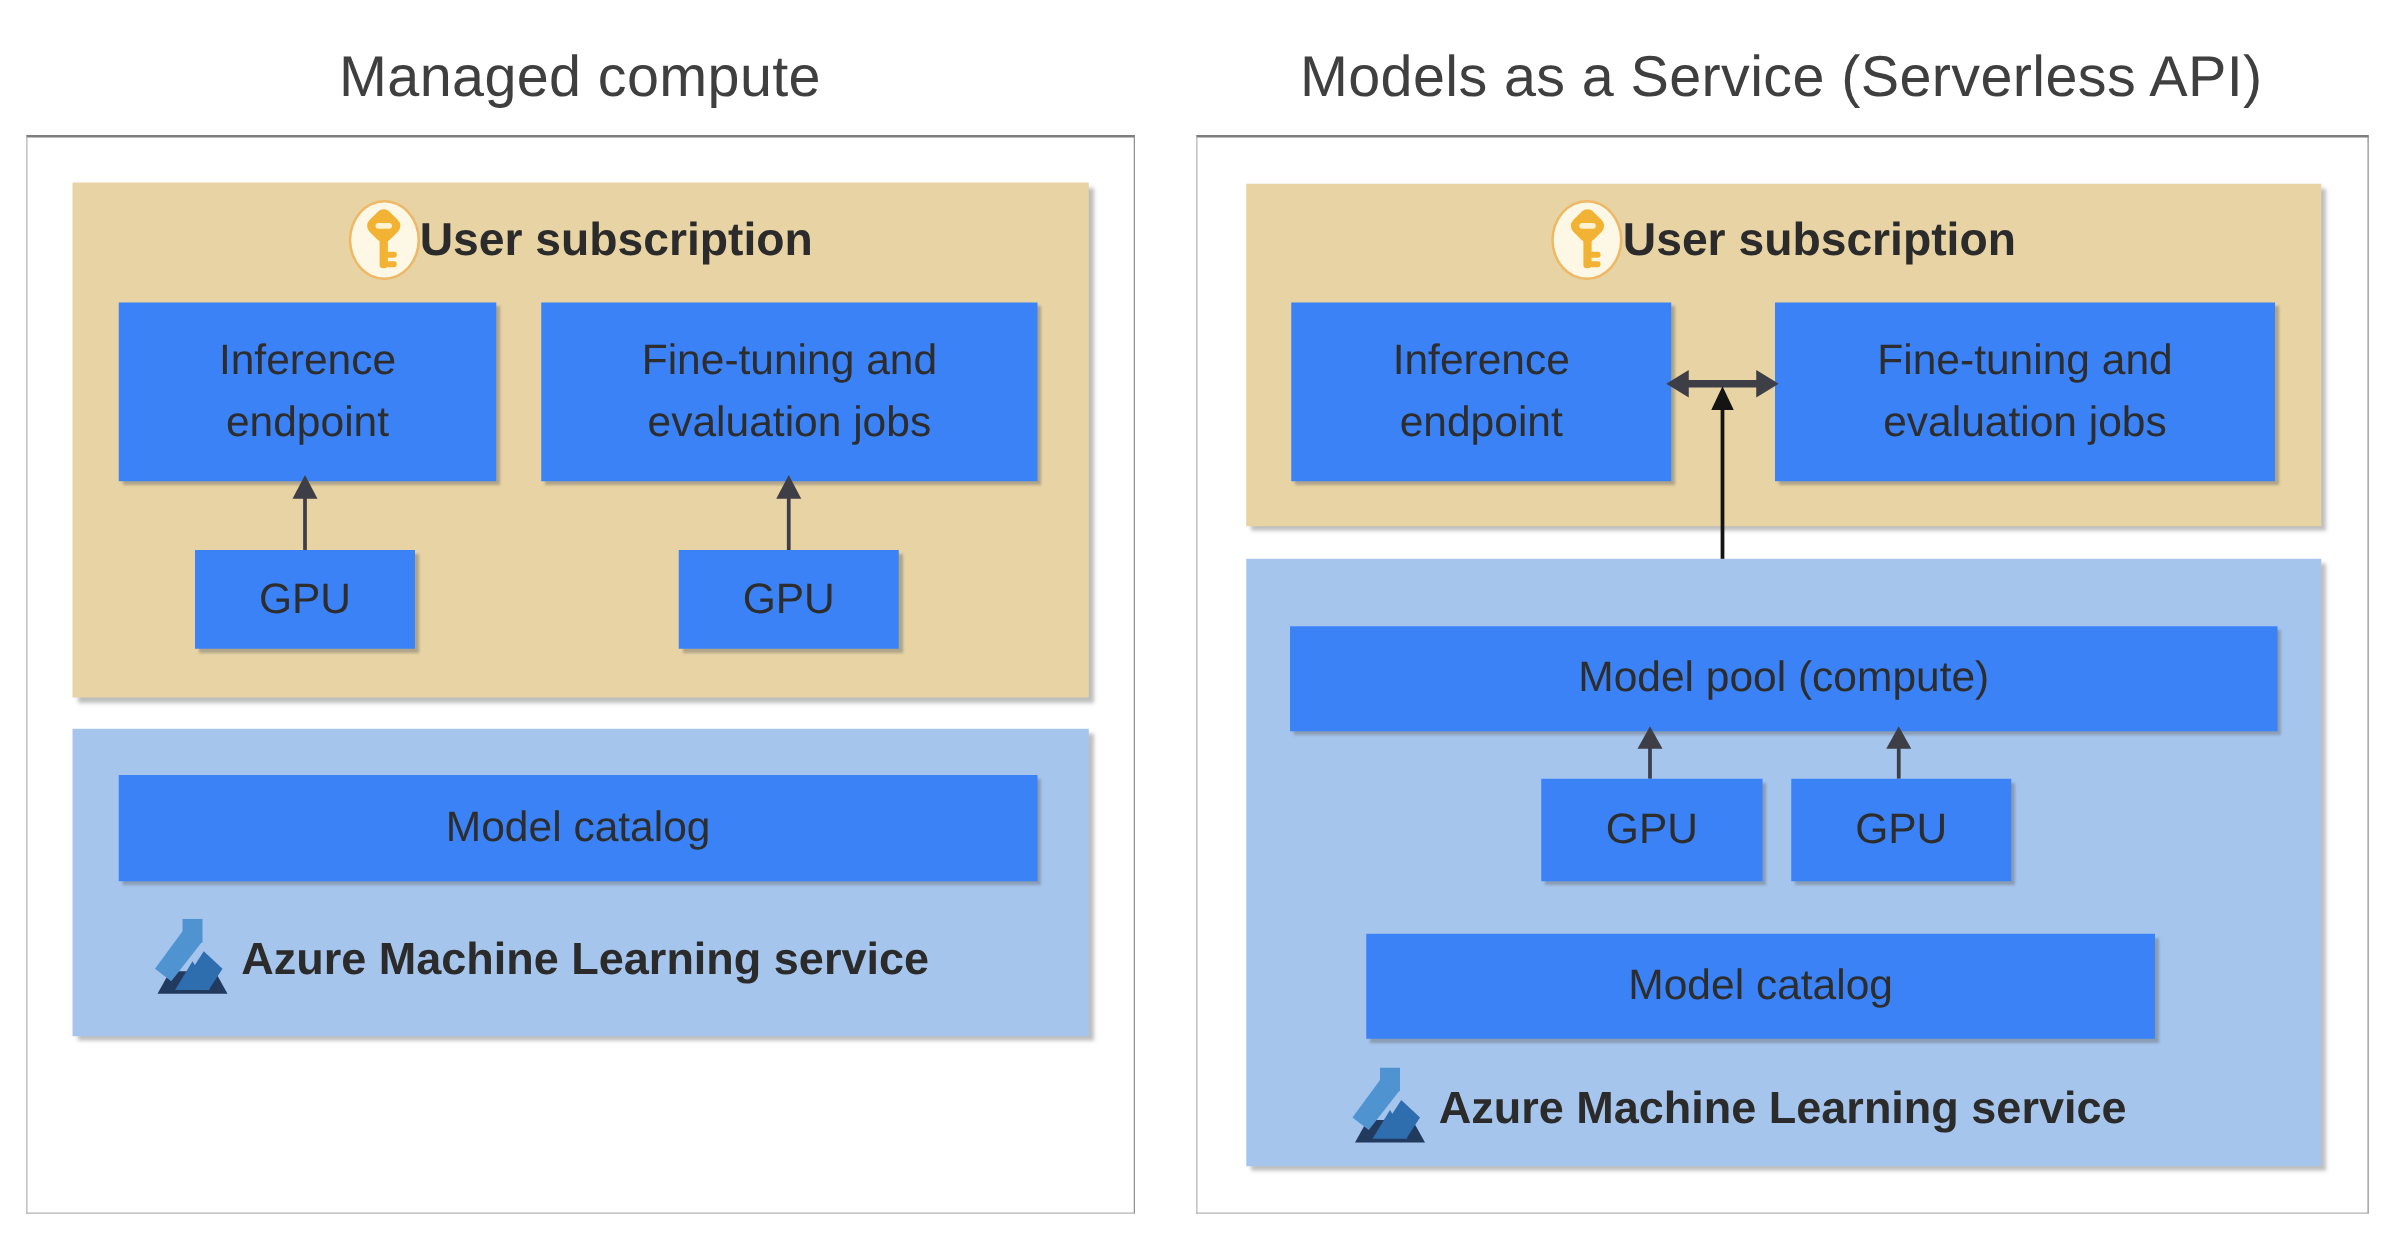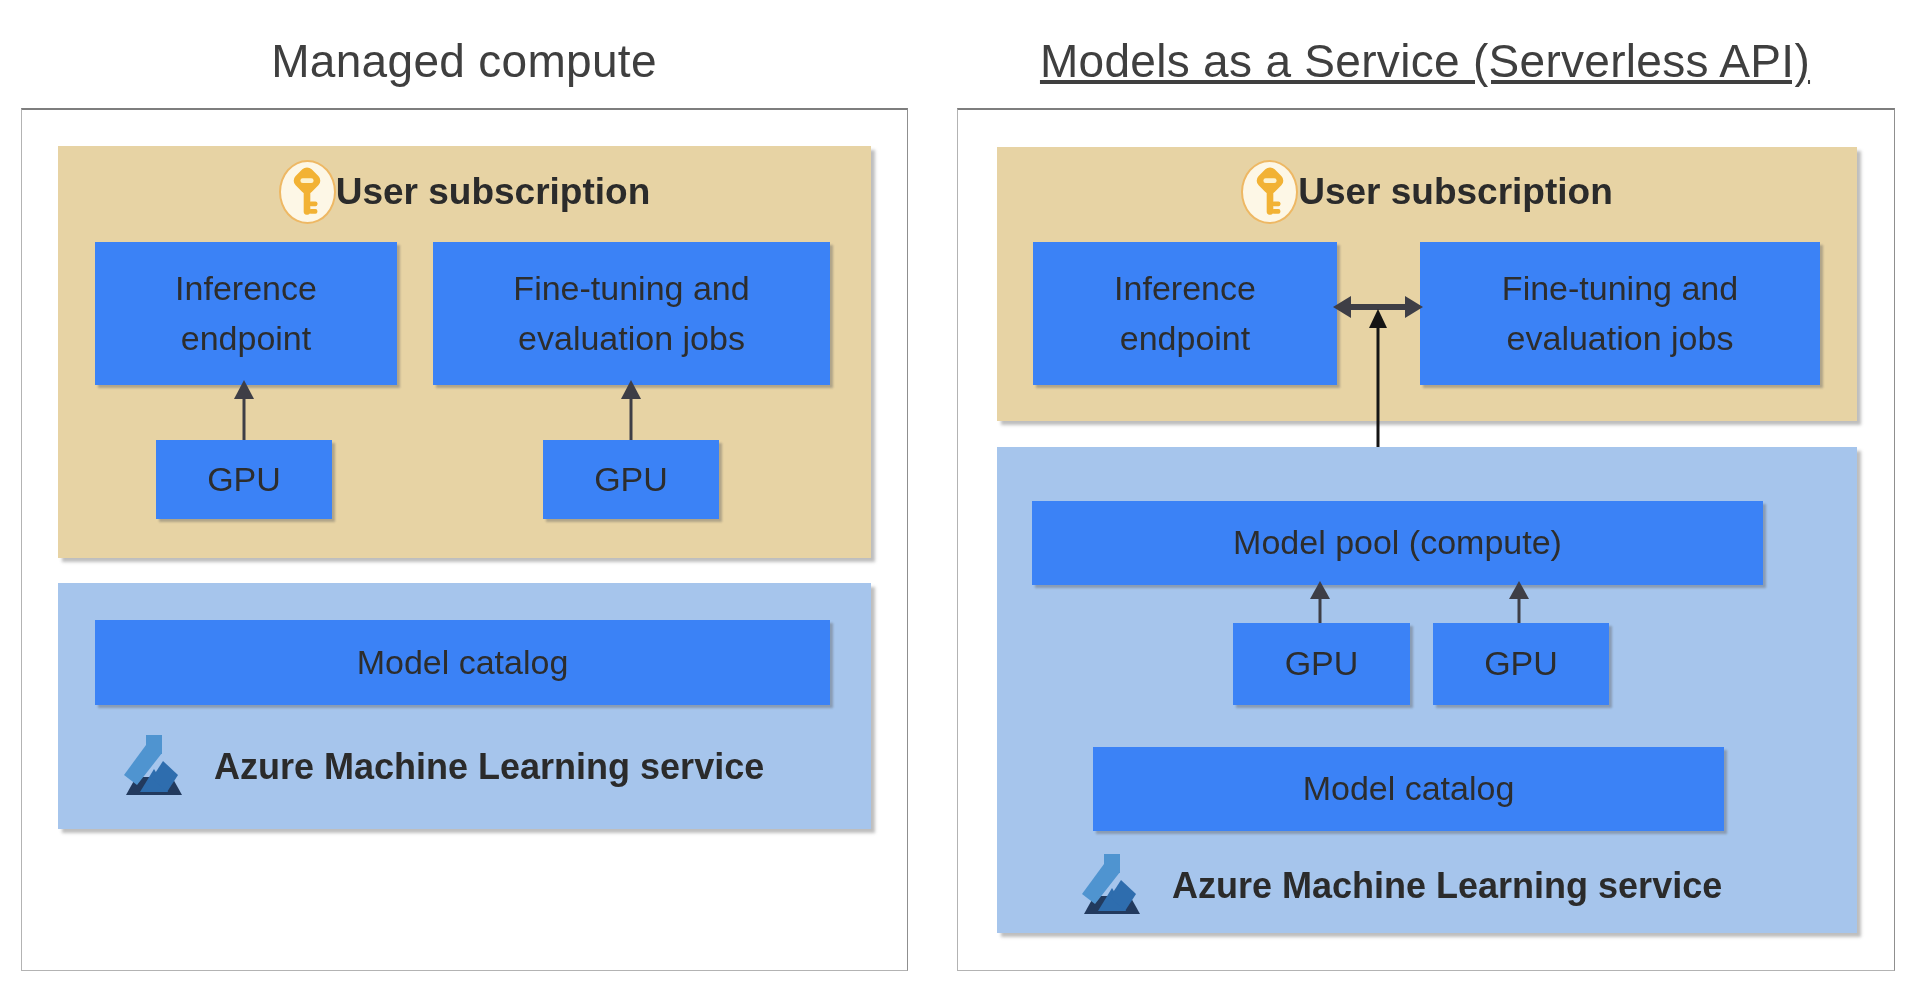--- a/index.html
+++ b/index.html
@@ -17,21 +17,21 @@
   .group{position:absolute;box-shadow:4px 4px 3px rgba(110,110,110,.45);}
   .tan{background:var(--tan);}
   .blue{background:var(--blue);}
   .group-header{position:absolute;display:flex;align-items:center;justify-content:center;}
   .group-header .hdr-label{font-size:37px;font-weight:bold;color:#2b2b2b;white-space:nowrap;}
   .ellipse{width:57px;height:64px;background:var(--ellipse-fill);border:2px solid var(--ellipse-border);
            border-radius:50%;display:flex;align-items:center;justify-content:center;flex:0 0 auto;box-sizing:border-box;}
   .node{position:absolute;background:#3b82f6;box-shadow:3px 3px 2px rgba(95,95,95,.4);
         display:flex;align-items:center;justify-content:center;text-align:center;
         font-size:34px;line-height:1.45;color:var(--text);box-sizing:border-box;}
-  .aml-row{position:absolute;display:flex;align-items:center;gap:28px;}
+  .aml-row{position:absolute;display:flex;align-items:center;gap:7px;}
   .aml-row .aml-label{font-size:36px;font-weight:bold;color:#2b2b2b;white-space:nowrap;}
   svg{display:block;}
   .ln-gray{stroke:var(--arrow-gray);stroke-width:3;}
   .ln-gray-thick{stroke:var(--arrow-gray);stroke-width:6;}
   .ln-black{stroke:var(--arrow-black);stroke-width:3;}
   .hd-gray{fill:var(--arrow-gray);}
   .hd-black{fill:var(--arrow-black);}
 </style>
 </head>
 <body>
@@ -81,21 +81,21 @@
     <svg width="64" height="64" viewBox="0 0 64 64">
       <polygon points="4,60 60,60 50,42 14,42" style="fill:var(--aml-dark-blue)"></polygon>
       <polygon points="32,34 46,57 18,57" style="fill:var(--aml-mid-blue)"></polygon>
       <polygon points="24,10 40,18 15,50 2,40" style="fill:var(--aml-light-blue)"></polygon>
       <rect x="24" y="0" width="16" height="19" style="fill:var(--aml-light-blue)"></rect>
       <polygon points="41,26 56,40 45,57 30,43" style="fill:var(--aml-mid-blue)"></polygon>
     </svg>
     <span class="aml-label">Azure Machine Learning service</span>
   </div>
 
-  <div class="title" style="left:1025px;top:34px;width:800px;text-decoration:underline;">Models as a Service (Serverless API)</div>
+  <div class="title" style="left:1025px;top:34px;width:800px;">Models as a Service (Serverless API)</div>
 
   <div class="panel" style="left:957px;top:108px;width:936px;height:860px;"></div>
 
   <div class="group tan" style="left:997px;top:147px;width:860px;height:274px;"></div>
 
   <div class="group-header" style="left:997px;top:156px;width:860px;height:72px;">
     <span class="ellipse">
       <svg width="34" height="50" viewBox="0 0 36 52">
         <rect x="6" y="2" width="24" height="24" rx="7" transform="rotate(45 18 14)" style="fill:var(--key-gold)"></rect>
         <rect x="14.5" y="22" width="7" height="28" rx="3" style="fill:var(--key-gold)"></rect>
@@ -117,21 +117,21 @@
     <polygon class="hd-gray" points="90,16 72,5 72,27"></polygon>
   </svg>
 
   <svg class="abs" style="left:1366px;top:309px;" width="24" height="194" viewBox="0 0 24 194">
     <line class="ln-black" x1="12" y1="194" x2="12" y2="14"></line>
     <polygon class="hd-black" points="12,0 3,19 21,19"></polygon>
   </svg>
 
   <div class="group blue" style="left:997px;top:447px;width:860px;height:486px;"></div>
 
-  <div class="node" style="left:1032px;top:501px;width:731px;height:84px;">Model pool (compute)</div>
+  <div class="node" style="left:1032px;top:501px;width:790px;height:84px;">Model pool (compute)</div>
 
   <svg class="abs" style="left:1308px;top:581px;" width="24" height="44" viewBox="0 0 24 44">
     <line class="ln-gray" x1="12" y1="42" x2="12" y2="12"></line>
     <polygon class="hd-gray" points="12,0 2,18 22,18"></polygon>
   </svg>
   <svg class="abs" style="left:1507px;top:581px;" width="24" height="44" viewBox="0 0 24 44">
     <line class="ln-gray" x1="12" y1="42" x2="12" y2="12"></line>
     <polygon class="hd-gray" points="12,0 2,18 22,18"></polygon>
   </svg>
 

